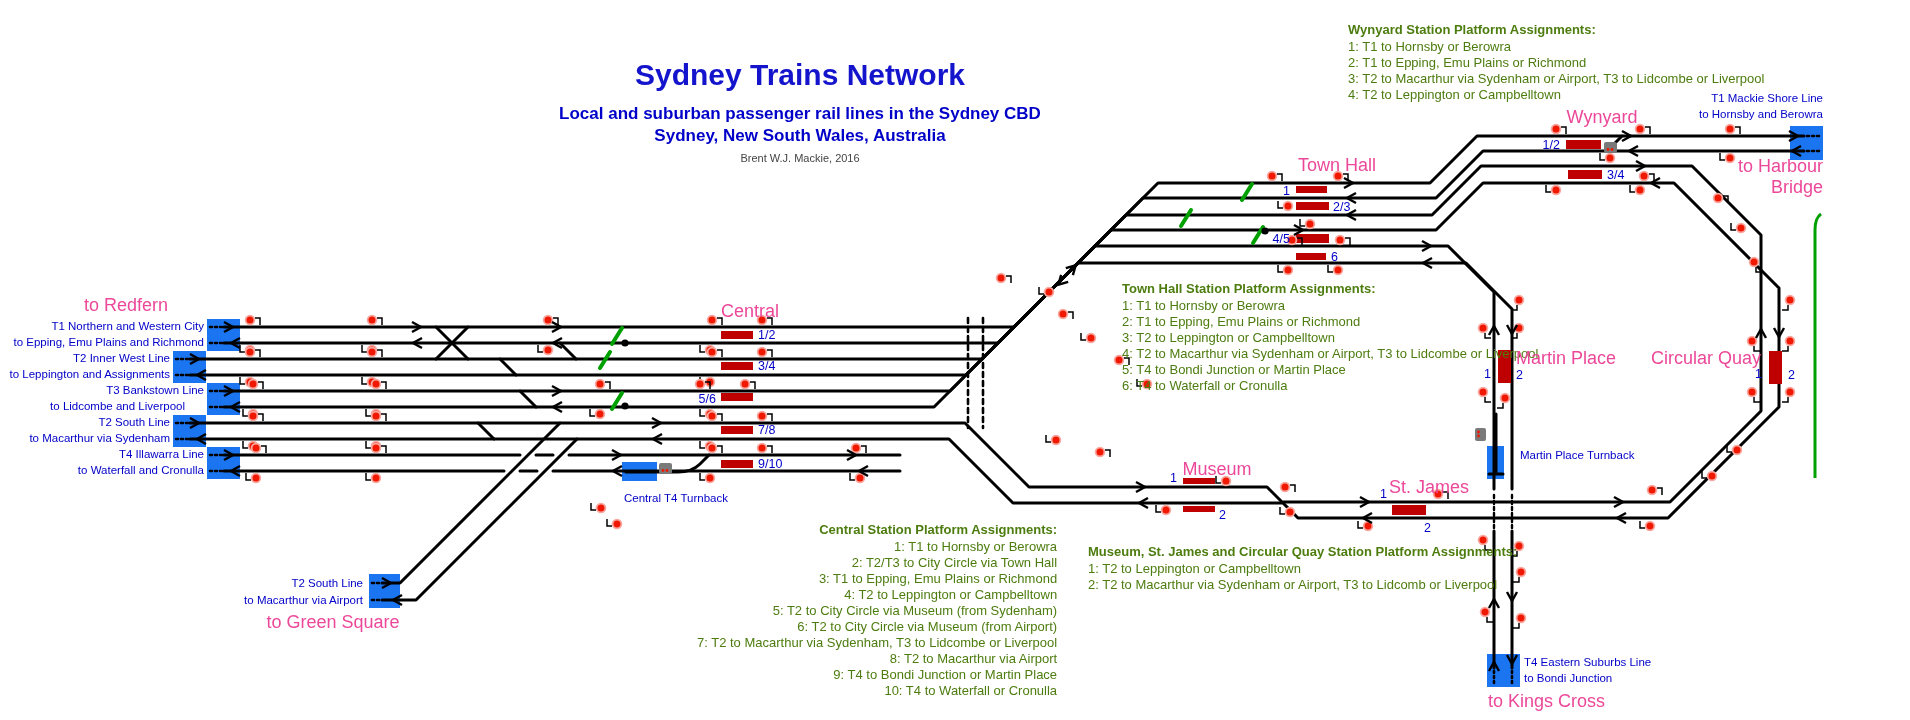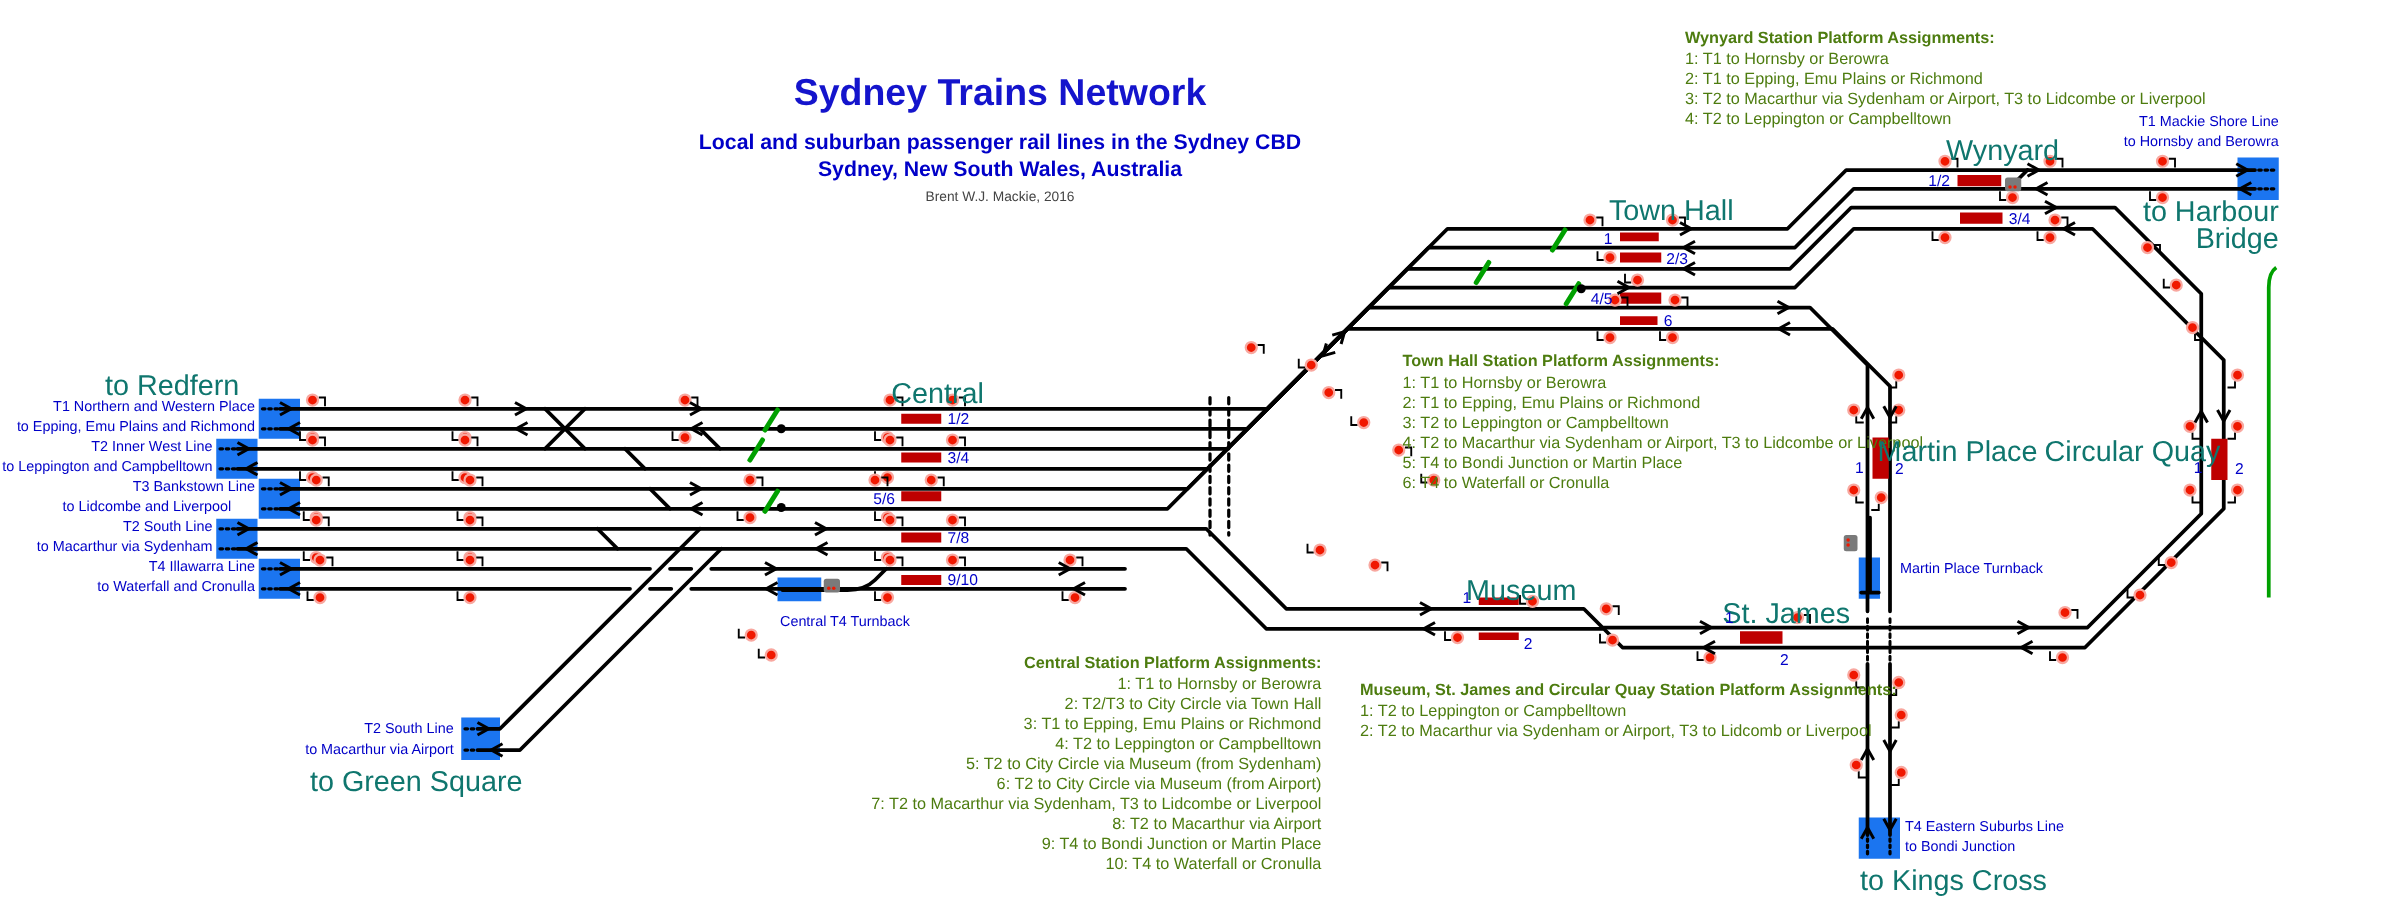--- a/index.html
+++ b/index.html
@@ -3,21 +3,21 @@
 <meta charset="utf-8">
 <style>
   html,body{margin:0;padding:0;}
   body{width:1910px;height:720px;background:#ffffff;position:relative;overflow:hidden;
        font-family:"Liberation Sans",sans-serif;}
   .abs{position:absolute;white-space:nowrap;}
   #track-svg{position:absolute;left:0;top:0;}
   .title{font-size:30px;font-weight:bold;color:#1414CC;text-align:center;}
   .subtitle{font-size:17px;font-weight:bold;color:#0000C8;text-align:center;}
   .author{font-size:11px;color:#444;text-align:center;}
-  .station{font-size:23px;color:#0f766e;}
+  .station{font-size:18px;color:#ec4899;}
   .station.ctr{text-align:center;}
   .station.rt{text-align:right;}
   .assign{color:#4d7c0f;font-size:13px;line-height:16px;}
   .assign .hd{font-weight:bold;margin-bottom:1px;}
   .sb{color:#0000C8;font-size:11.5px;}
   .sb.rt{text-align:right;}
   .pnum{color:#0000C8;font-size:12.5px;}
   .pnum.rt{text-align:right;}
 </style>
 </head>
@@ -411,24 +411,24 @@
 <div class="abs station ctr" style="left:1502px;top:107px;width:200px;">Wynyard</div>
 <div class="abs station ctr" style="left:1466px;top:348px;width:200px;">Martin Place</div>
 <div class="abs station ctr" style="left:1606px;top:348px;width:200px;">Circular Quay</div>
 <div class="abs station ctr" style="left:1117px;top:459px;width:200px;">Museum</div>
 <div class="abs station ctr" style="left:1329px;top:477px;width:200px;">St. James</div>
 <div class="abs station rt" style="left:1623px;top:156px;width:200px;">to Harbour</div>
 <div class="abs station rt" style="left:1623px;top:177px;width:200px;">Bridge</div>
 <div class="abs station ctr" style="left:233px;top:612px;width:200px;">to Green Square</div>
 <div class="abs station" style="left:1488px;top:691px;">to Kings Cross</div>
 
-<div class="abs sb rt" style="left:0;top:320px;width:204px;">T1 Northern and Western Place</div>
+<div class="abs sb rt" style="left:0;top:320px;width:204px;">T1 Northern and Western City</div>
 <div class="abs sb rt" style="left:0;top:336px;width:204px;">to Epping, Emu Plains and Richmond</div>
 <div class="abs sb rt" style="left:0;top:352px;width:170px;">T2 Inner West Line</div>
-<div class="abs sb rt" style="left:0;top:368px;width:170px;">to Leppington and Campbelltown</div>
+<div class="abs sb rt" style="left:0;top:368px;width:170px;">to Leppington and Assignments</div>
 <div class="abs sb rt" style="left:0;top:384px;width:204px;">T3 Bankstown Line</div>
 <div class="abs sb rt" style="left:0;top:400px;width:168px;padding-left:17px;">to Lidcombe and Liverpool</div>
 <div class="abs sb rt" style="left:0;top:416px;width:170px;">T2 South Line</div>
 <div class="abs sb rt" style="left:0;top:432px;width:170px;">to Macarthur via Sydenham</div>
 <div class="abs sb rt" style="left:0;top:448px;width:204px;">T4 Illawarra Line</div>
 <div class="abs sb rt" style="left:0;top:464px;width:204px;">to Waterfall and Cronulla</div>
 
 <div class="abs sb rt" style="left:1620px;top:92px;width:203px;">T1 Mackie Shore Line</div>
 <div class="abs sb rt" style="left:1620px;top:108px;width:203px;">to Hornsby and Berowra</div>
 <div class="abs sb" style="left:1524px;top:656px;">T4 Eastern Suburbs Line</div>

